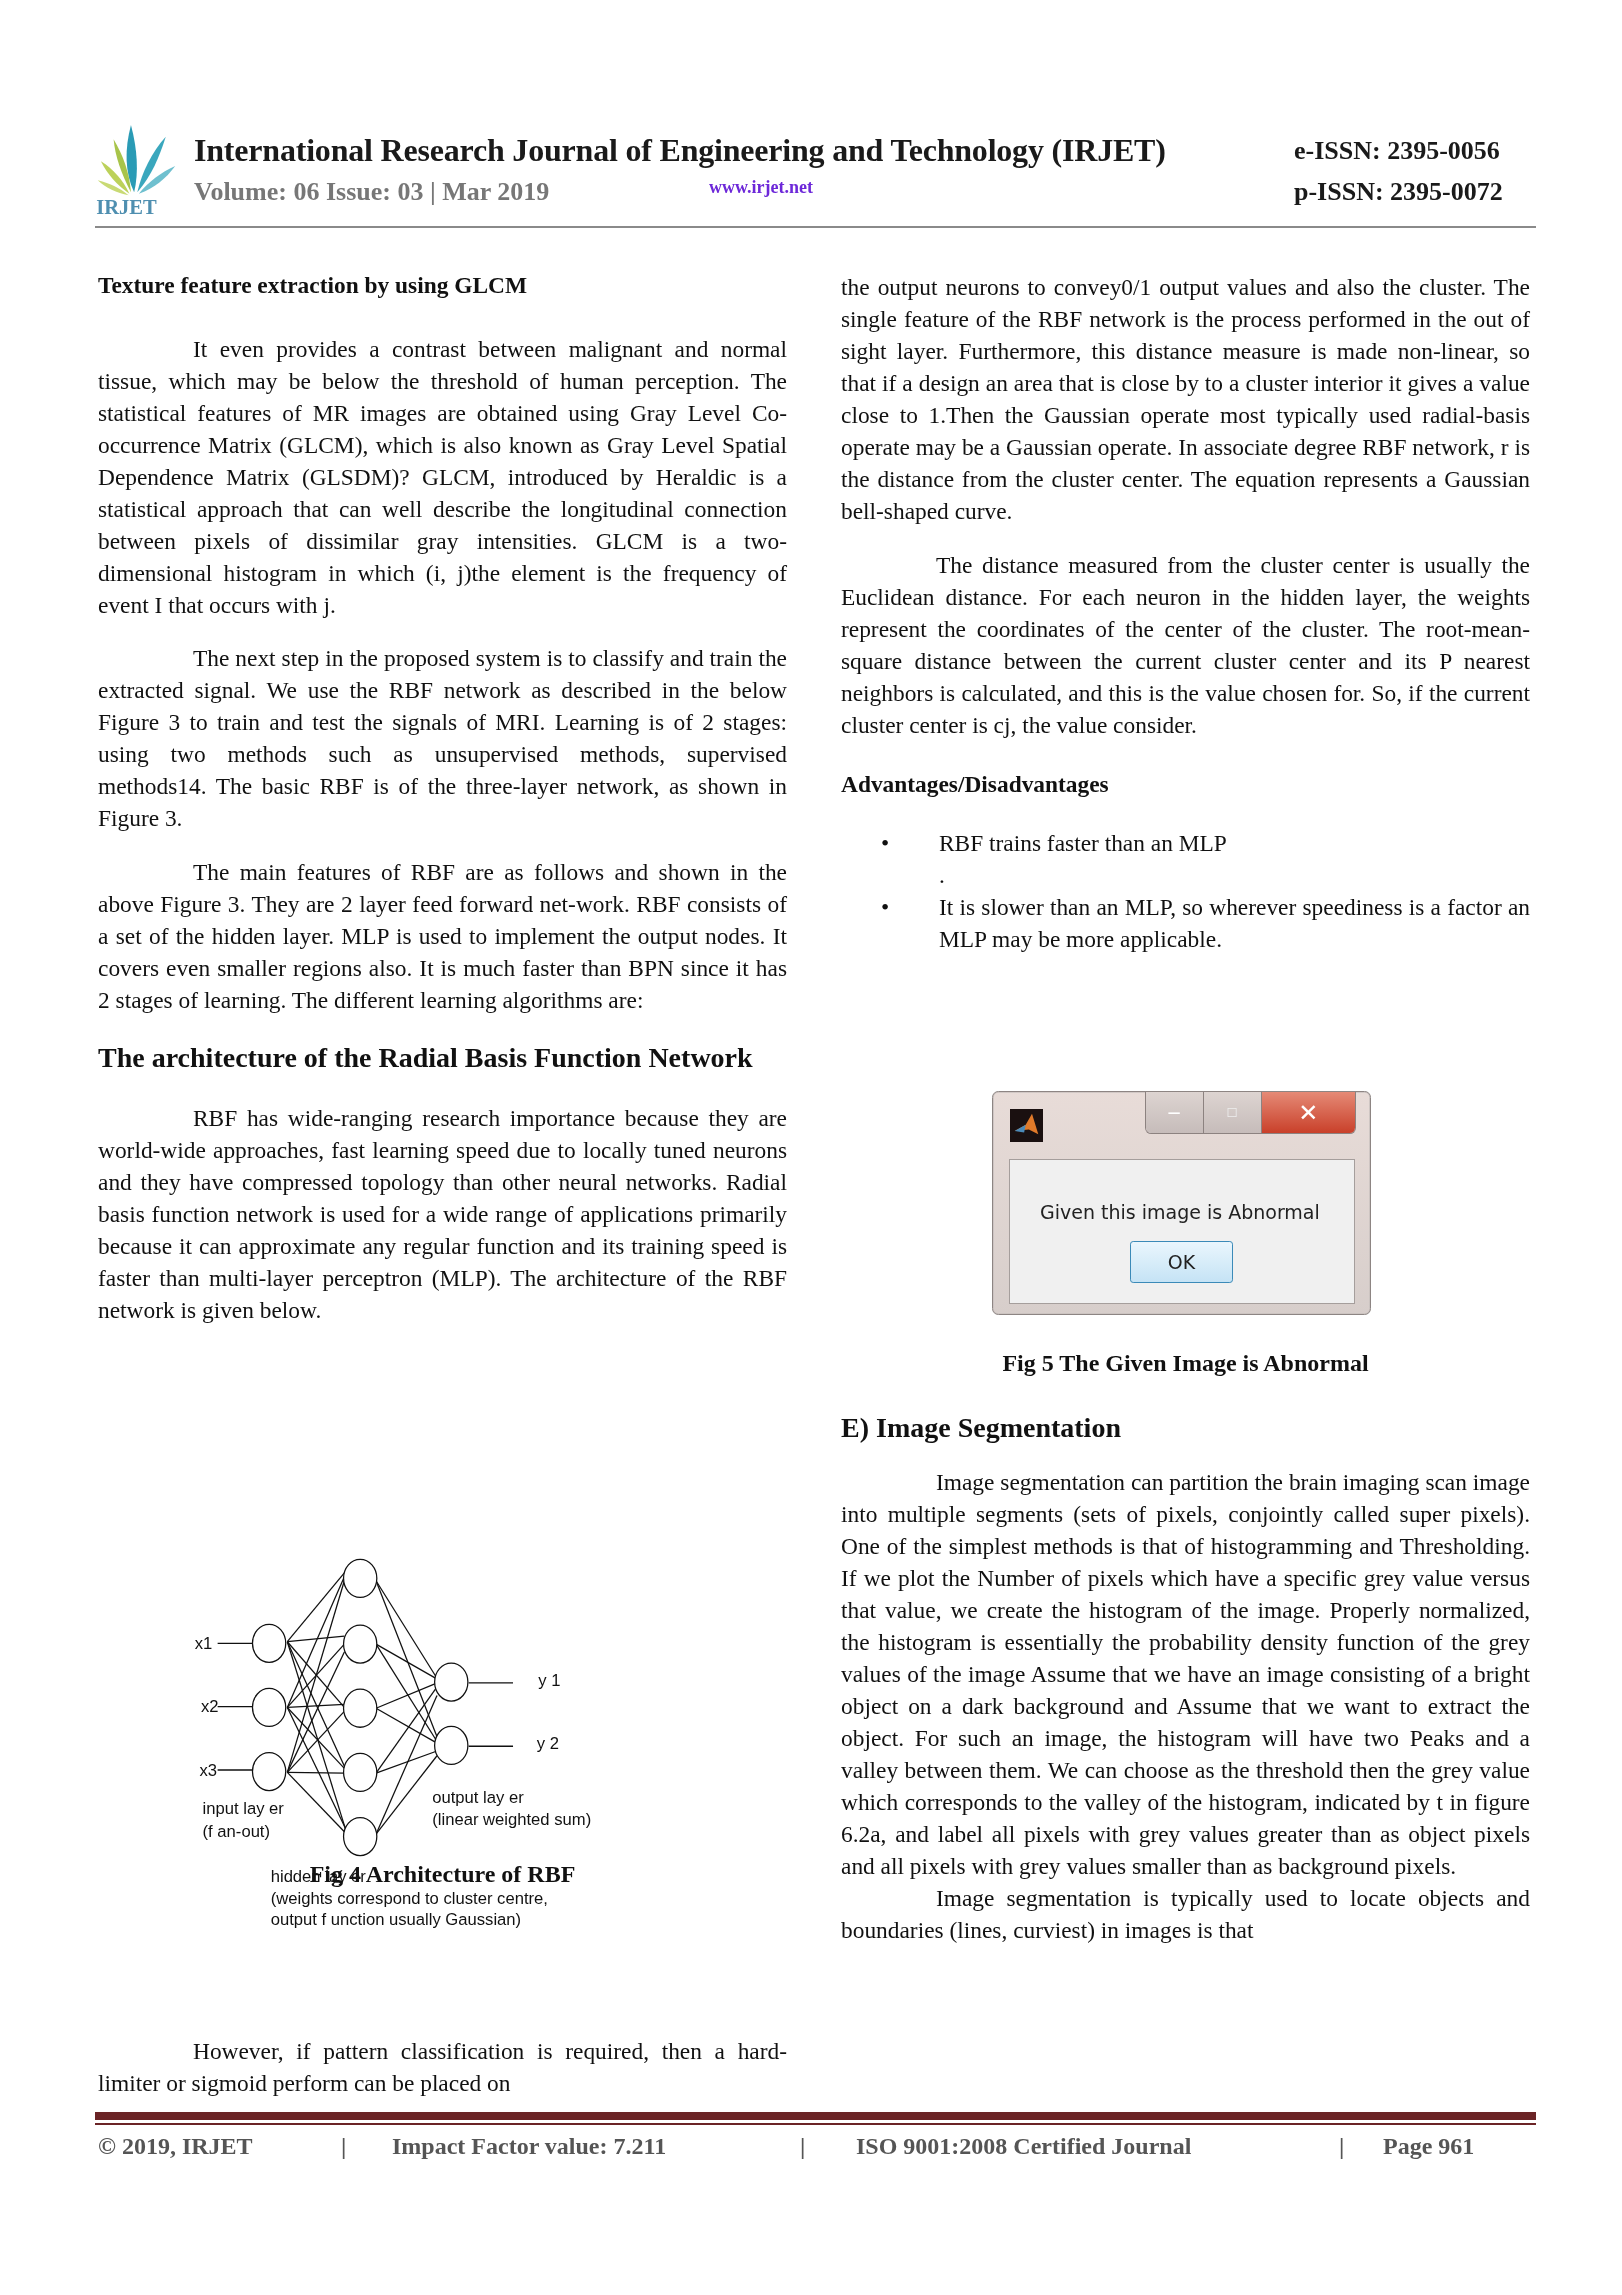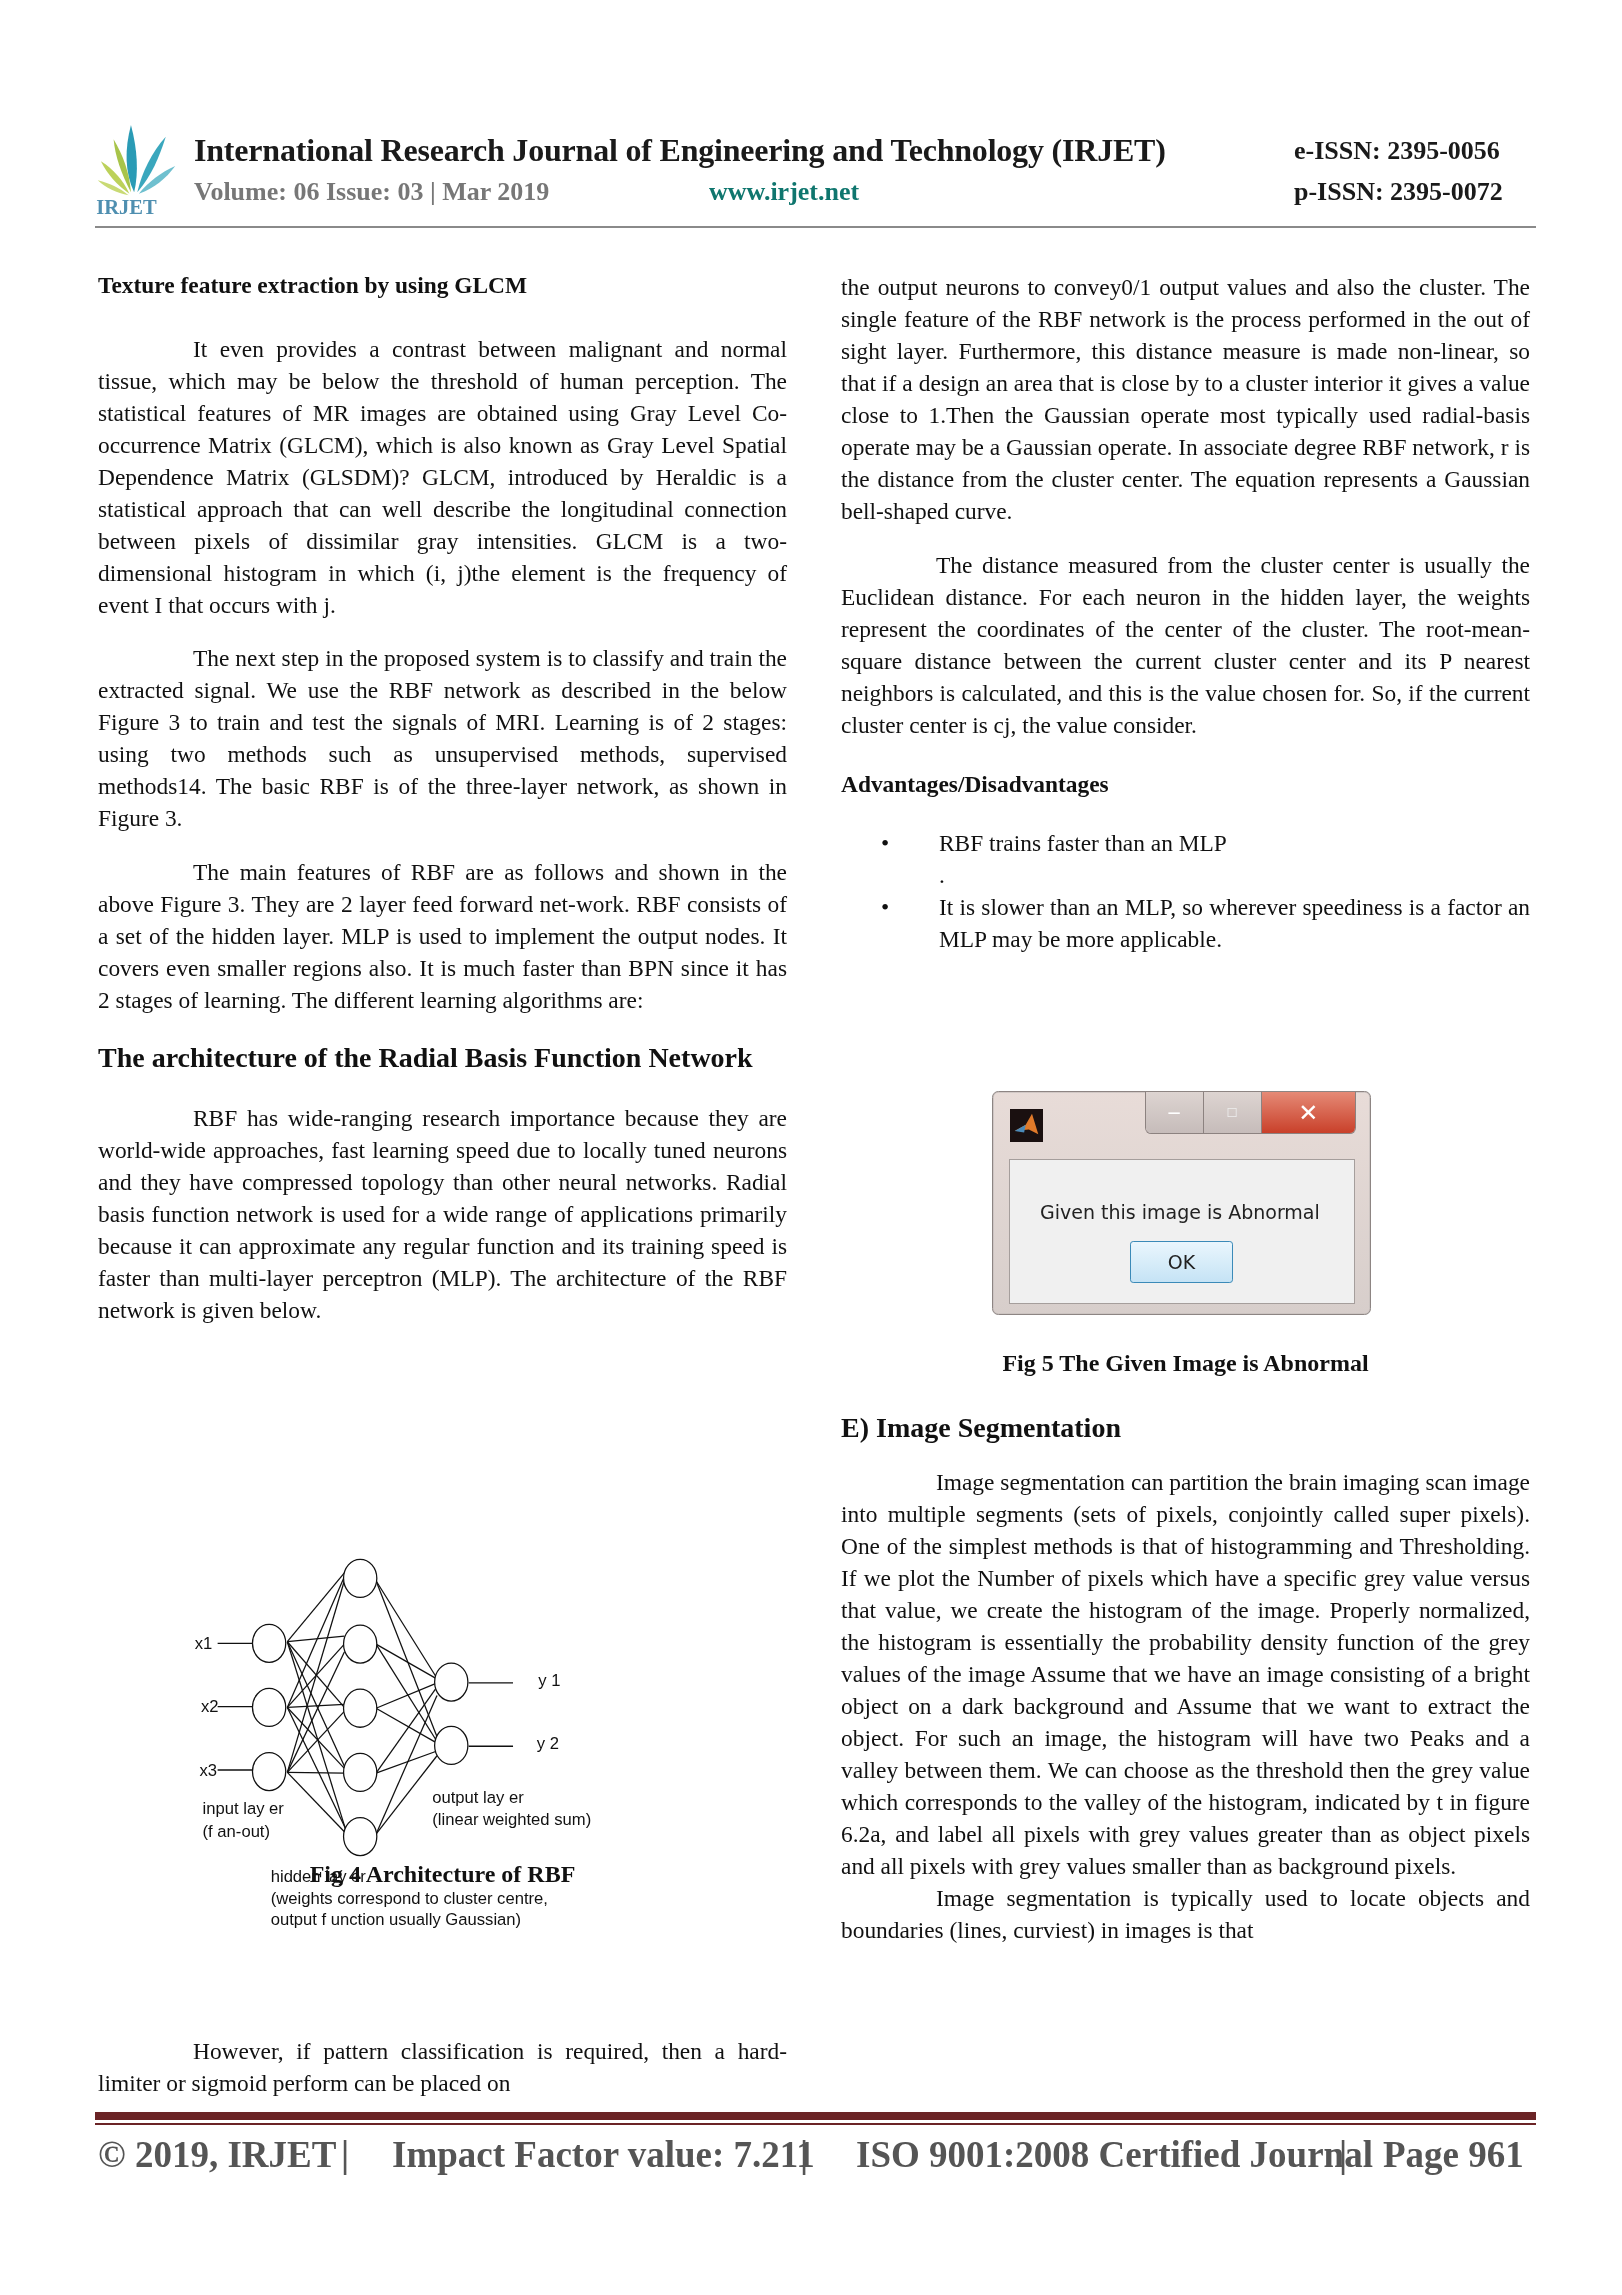--- a/index.html
+++ b/index.html
@@ -4,21 +4,21 @@
 <style>
   html, body { margin:0; padding:0; background:#ffffff; }
   body { width:1623px; height:2295px; position:relative; overflow:hidden; font-family:"Liberation Serif", serif; color:#111; }
   .abs { position:absolute; }
 
   
   .logo { left:93px; top:117px; width:87px; height:99px; }
   .journal-title { left:194px; top:132px; font-size:32px; font-weight:bold; color:#1a1a1a; letter-spacing:-0.2px; white-space:nowrap; }
   .issn-e { left:1294px; top:136px; font-size:26px; font-weight:bold; color:#1a1a1a; white-space:nowrap; }
   .volume { left:194px; top:177px; font-size:26px; font-weight:bold; color:#777; white-space:nowrap; }
-  .website { left:709px; top:177px; font-size:26px; font-weight:bold; color:#0f766e; white-space:nowrap; }
+  .website { left:709px; top:177px; font-size:18px; font-weight:bold; color:#6d28d9; white-space:nowrap; }
   .issn-p { left:1294px; top:177px; font-size:26px; font-weight:bold; color:#1a1a1a; white-space:nowrap; }
   .header-rule { left:95px; top:226px; width:1441px; height:2.4px; background:#8a8a8a; }
 
   
   .col { position:absolute; width:689px; font-size:23.4px; line-height:32px; text-align:justify; }
   .col-left { left:98px; }
   .col-right { left:841px; }
   .col p { margin:0; }
   .indent { text-indent:95px; }
   .h-small { font-weight:bold; font-size:23.4px; }
@@ -36,21 +36,21 @@
   .dialog .caption-buttons { position:absolute; right:14.3px; top:0; height:41px; display:flex; border:0.8px solid #8c8280; border-top:none; border-radius:0 0 6.3px 6.3px; overflow:hidden; }
   .dialog .cb { width:57px; height:41px; display:flex; align-items:center; justify-content:center; background:linear-gradient(#ddd4d1,#c6bcba); border-right:0.8px solid #8c8280; color:#fff; font-family:"DejaVu Sans", sans-serif; font-weight:bold; }
   .dialog .cb.close { width:93px; background:linear-gradient(#e58a76,#c9402a); border-right:none; font-size:24px; }
   .dialog .client { position:absolute; left:16px; top:67px; width:344px; height:143px; background:#f0f0f0; border:0.8px solid #a59e9c; }
   .dialog .msg { position:absolute; left:30px; top:41px; font-family:"DejaVu Sans", sans-serif; font-size:19px; color:#222; white-space:nowrap; }
   .dialog .ok { position:absolute; left:120px; top:81px; width:101px; height:40px; border:1.6px solid #3b8ab8; border-radius:3.2px; background:linear-gradient(#eaf6fd,#c5e3f5); font-family:"DejaVu Sans", sans-serif; font-size:19px; color:#222; display:flex; align-items:center; justify-content:center; }
 
   
   .footer-rule-thick { left:95px; top:2112px; width:1441px; height:8px; background:#6b2426; }
   .footer-rule-thin { left:95px; top:2123px; width:1441px; height:2.4px; background:#6b2426; }
-  .footer { top:2133px; font-size:37px; font-weight:bold; color:#555; white-space:nowrap; }
+  .footer { top:2133px; font-size:24px; font-weight:bold; color:#555; white-space:nowrap; }
   .f-sep { color:#555; }
 
   
   .fig-text { font-family:"Liberation Sans", sans-serif; font-size:21px; fill:#111; }
 </style>
 </head>
 <body>
 
 <div class="abs logo">
   <svg width="87" height="99" viewBox="0 0 110 125">

